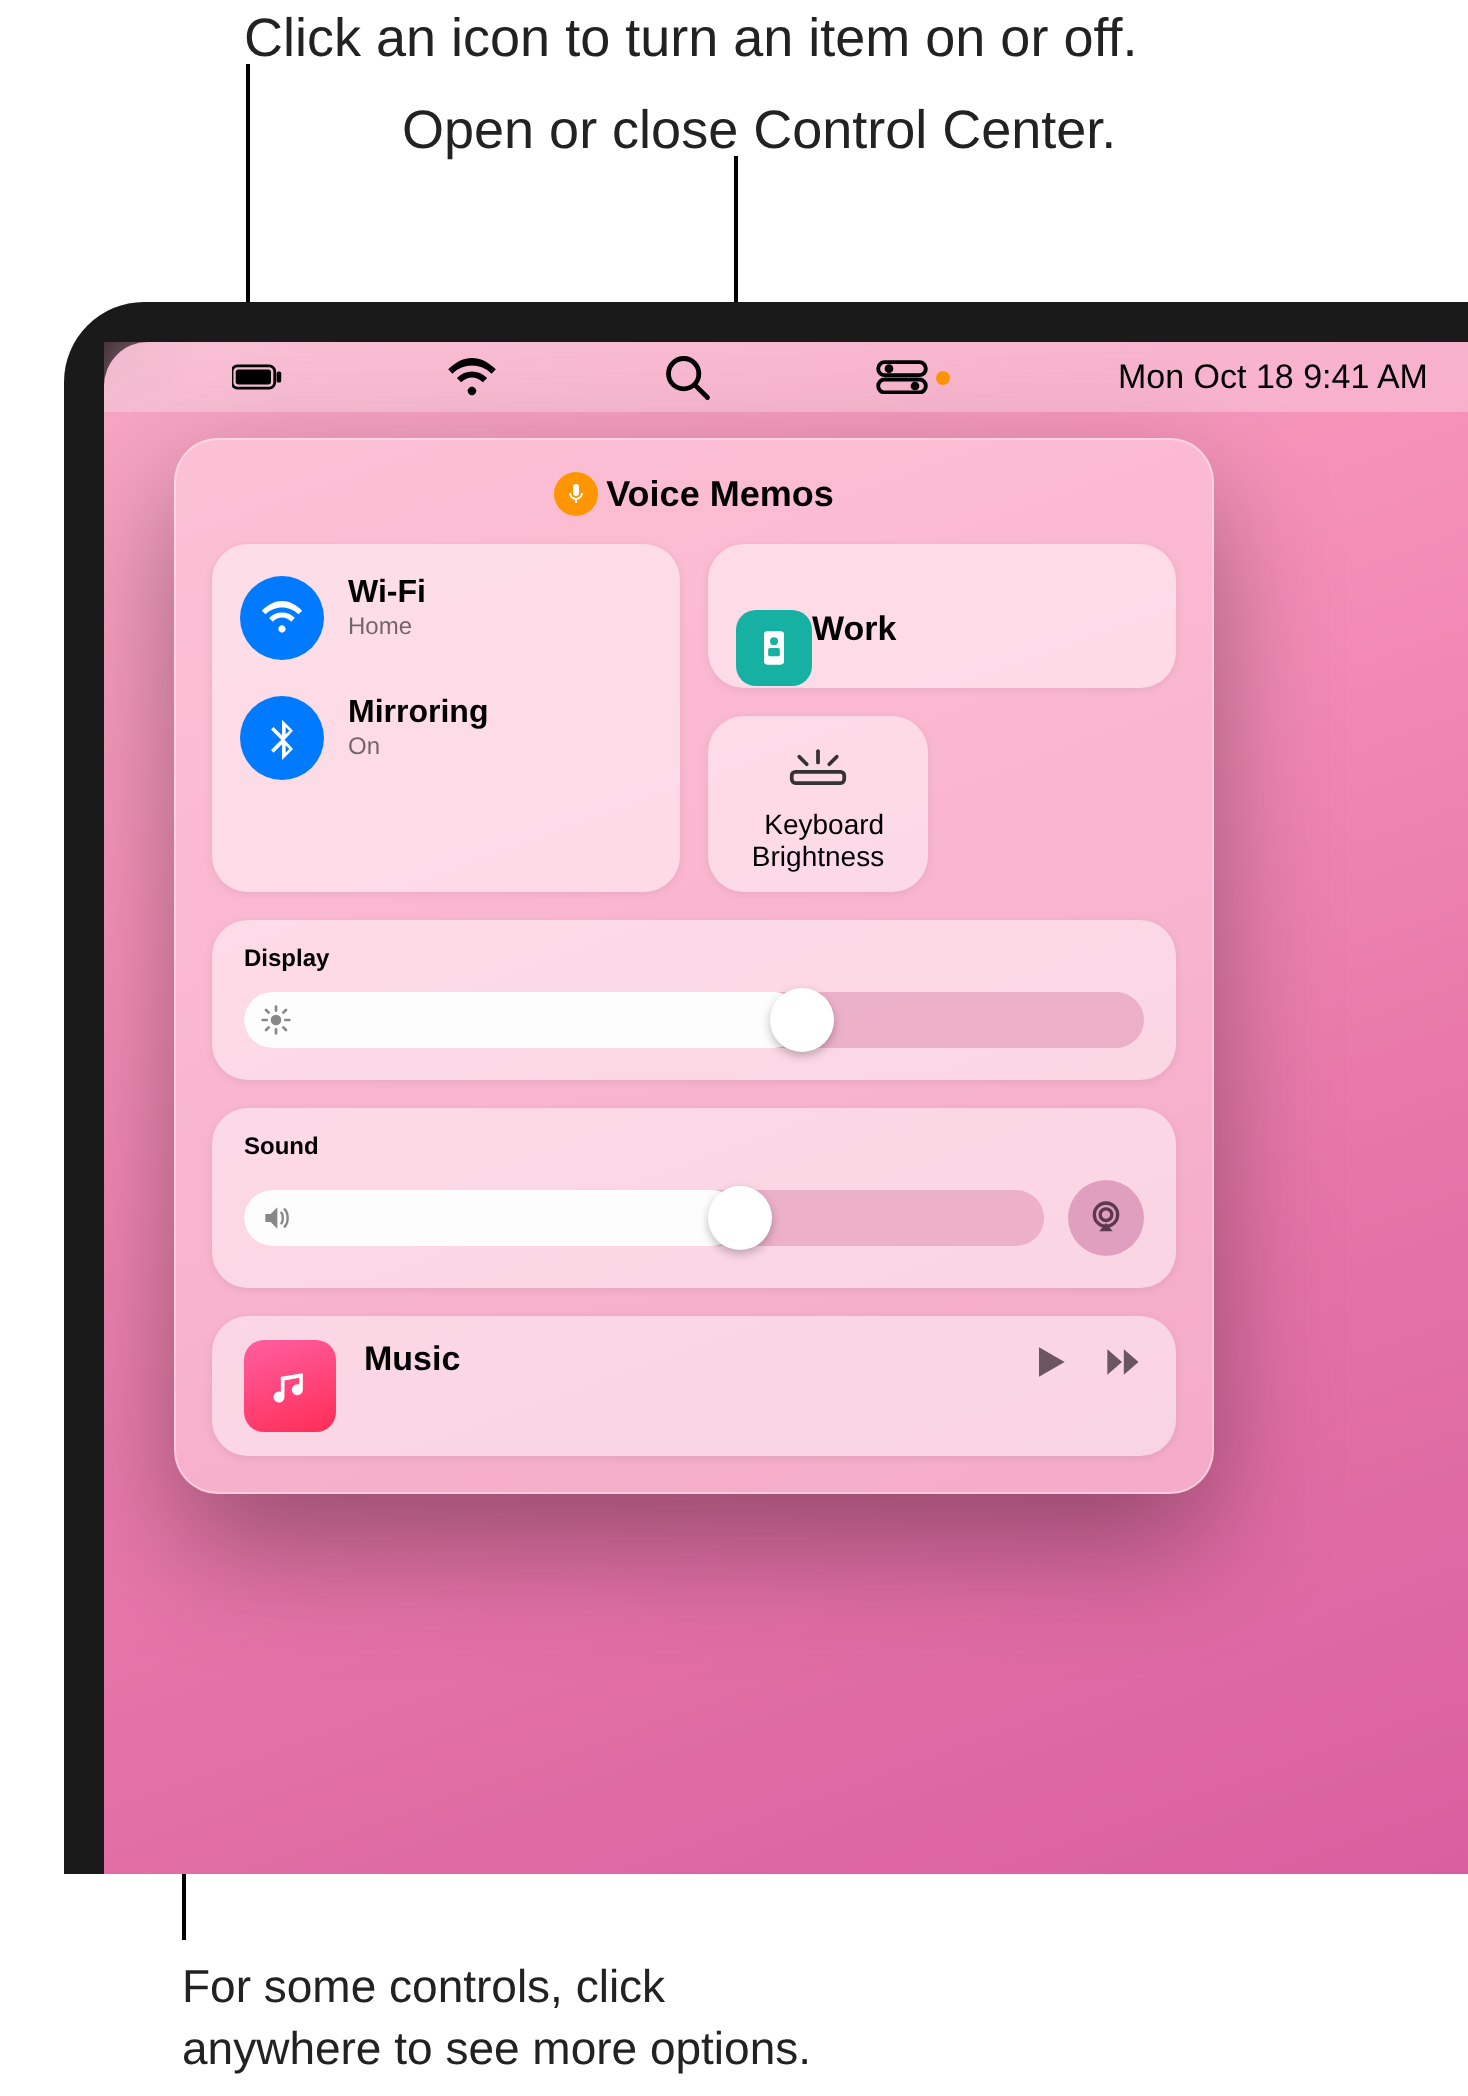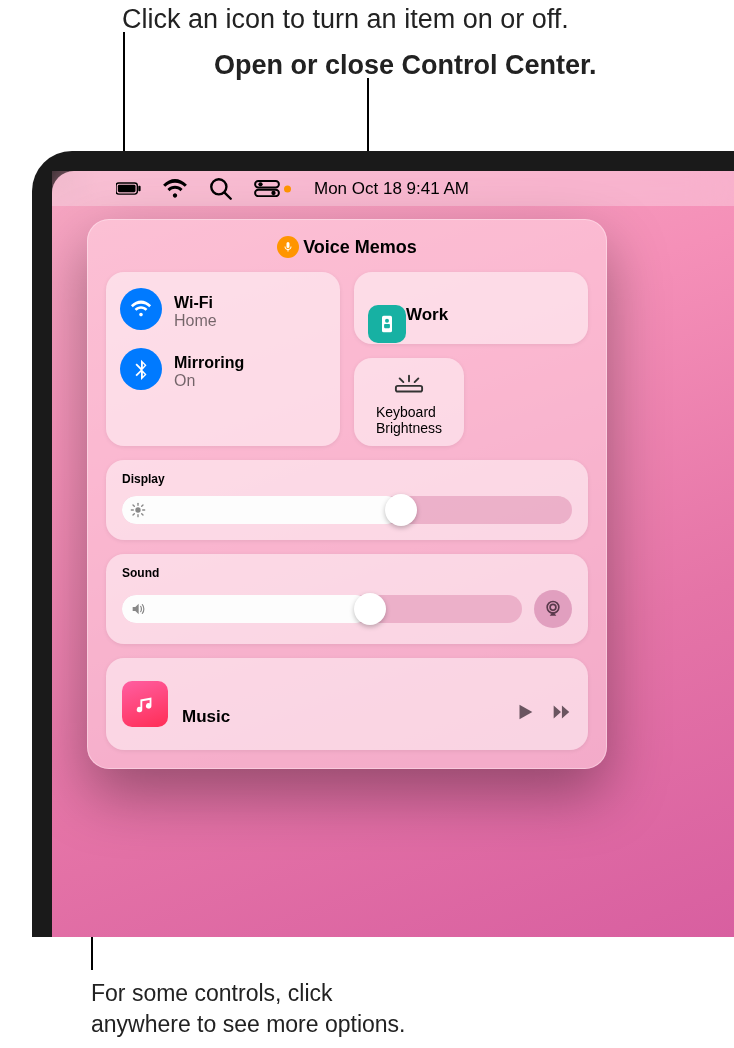--- a/index.html
+++ b/index.html
@@ -43,20 +43,21 @@
   .menubar {
     height: 35px;
     background: rgba(255,255,255,0.28);
     backdrop-filter: blur(20px);
     display: flex;
     align-items: center;
     padding-left: 64px;
     gap: 20px;
     font-size: 17px;
     font-weight: 500;
+    justify-content: space-between;
   }
   .menubar .mb-icon { display:flex; align-items:center; justify-content:center; width:26px; height:26px; }
   .menubar .mb-cc { position:relative; }
   .orange-dot { width:7px; height:7px; border-radius:50%; background:#ff9500; position:absolute; right:-11px; top:50%; transform:translateY(-50%); }
   .menubar .clock { margin-left: 14px; margin-right: 20px; font-weight:500; }
 
   
   .cc-panel {
     position: absolute;
     top: 48px;
@@ -79,66 +80,66 @@
 
   .tile {
     background: rgba(255,255,255,0.48);
     border-radius: 18px;
     box-shadow: 0 1px 4px rgba(0,0,0,0.08);
   }
 
   .grid-top { display:grid; grid-template-columns: 1fr 1fr; gap:14px; margin-bottom:14px; }
 
   .toggle-stack { padding: 16px 14px; display:flex; flex-direction:column; gap:18px; }
-  .toggle-row { display:flex; align-items:flex-end; gap:12px; }
+  .toggle-row { display:flex; align-items:flex-start; gap:12px; }
   .toggle-circle { width:42px; height:42px; border-radius:50%; background:#007aff; display:flex; align-items:center; justify-content:center; flex:0 0 auto; }
   .toggle-circle svg { width:22px; height:22px; fill:#fff; }
   .toggle-text .t-title { font-size:16px; font-weight:600; }
-  .toggle-text .t-sub { font-size:16px; color:rgba(0,0,0,0.55); }
+  .toggle-text .t-sub { font-size:12px; color:rgba(0,0,0,0.55); }
 
   .focus-tile { padding: 33px 14px; display:flex; gap:0; height:72px; }
   .focus-icon { width:38px; height:38px; border-radius:10px; background:#17b1a3; display:flex; align-items:center; justify-content:center; }
   .focus-icon svg { width:20px; height:20px; fill:#fff; }
   .focus-title { font-size:17px; font-weight:600; }
 
   .mini-grid { display:grid; grid-template-columns:1fr 1fr; gap:14px; margin-top:14px; }
-  .mini-tile { padding:12px 8px 10px 8px; display:flex; flex-direction:column; align-items:center; gap:6px; text-align:left;}
+  .mini-tile { padding:12px 8px 10px 8px; display:flex; flex-direction:column; align-items:center; gap:6px; text-align:right;}
   .mini-tile .mi { height:28px; display:flex; align-items:center; justify-content:center; }
   .mini-tile .mi svg { width:30px; height:26px; fill:#333; }
   .mini-tile .ml { font-size:14px; line-height:1.15; font-weight:500; }
 
   .slider-tile { padding:12px 16px 16px 16px; margin-bottom:14px; }
   .slider-tile .s-title { font-size:12px; font-weight:600; margin-bottom:10px; }
   .slider-row { display:flex; align-items:center; gap:12px; }
   .slider-track { position:relative; flex:1; height:28px; background:rgba(230,160,190,0.7); border-radius:14px; }
   .slider-fill { position:absolute; left:0; top:0; bottom:0; background:#fdfdfd; border-radius:14px; display:flex; align-items:center; }
   .slider-fill .lead-icon { margin-left:8px; color:#888; display:flex; }
   .slider-fill .lead-icon svg { width:16px; height:16px; fill:#888; }
   .slider-knob { position:absolute; top:-2px; width:32px; height:32px; background:#fff; border-radius:50%; box-shadow:0 2px 5px rgba(0,0,0,0.25); }
   .airplay-btn { width:38px; height:38px; border-radius:50%; background:rgba(220,150,185,0.85); display:flex; align-items:center; justify-content:center; }
   .airplay-btn svg { width:20px; height:20px; fill:#5a3a4c; }
 
-  .music-tile { padding:23px 16px; display:flex; align-items:flex-end; gap:14px; }
+  .music-tile { padding:12px 16px; display:flex; align-items:flex-start; gap:14px; }
   .music-art { width:46px; height:46px; border-radius:10px; background:linear-gradient(160deg,#ff5fa2,#ff2d55); display:flex; align-items:center; justify-content:center; }
   .music-art svg { width:22px; height:22px; fill:#fff; }
   .music-title { font-size:17px; font-weight:600; flex:1; }
   .music-controls { display:flex; gap:14px; align-items:center; }
   .music-controls svg { width:22px; height:22px; fill:#6a5560; }
 
   
   .bottom-caption { position:absolute; font-size:23px; line-height:1.35; color:#222; }
 
 </style>
 </head>
 <body>
 
 <div class="callout" style="left:122px; top:2px;">Click an icon to turn an item on or off.</div>
 <div class="callout-line v" style="left:123px; top:32px; height:328px;"></div>
 
-<div class="callout" style="left:214px; top:48px;font-weight:bold;">Open or close Control Center.</div>
+<div class="callout" style="left:201px; top:48px;">Open or close Control Center.</div>
 <div class="callout-line v" style="left:367px; top:78px; height:108px;"></div>
 
 <div class="callout-line h" style="left:59px; top:580px; width:48px;"></div>
 <div class="callout-line v" style="left:91px; top:580px; height:390px;"></div>
 
 <div class="mac-frame">
   <div class="mac-screen">
 
     <div class="menubar">
       <span class="mb-icon">

